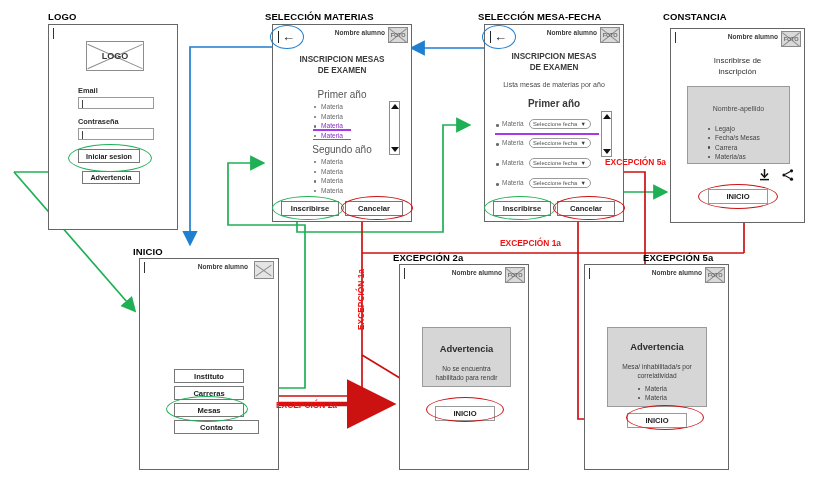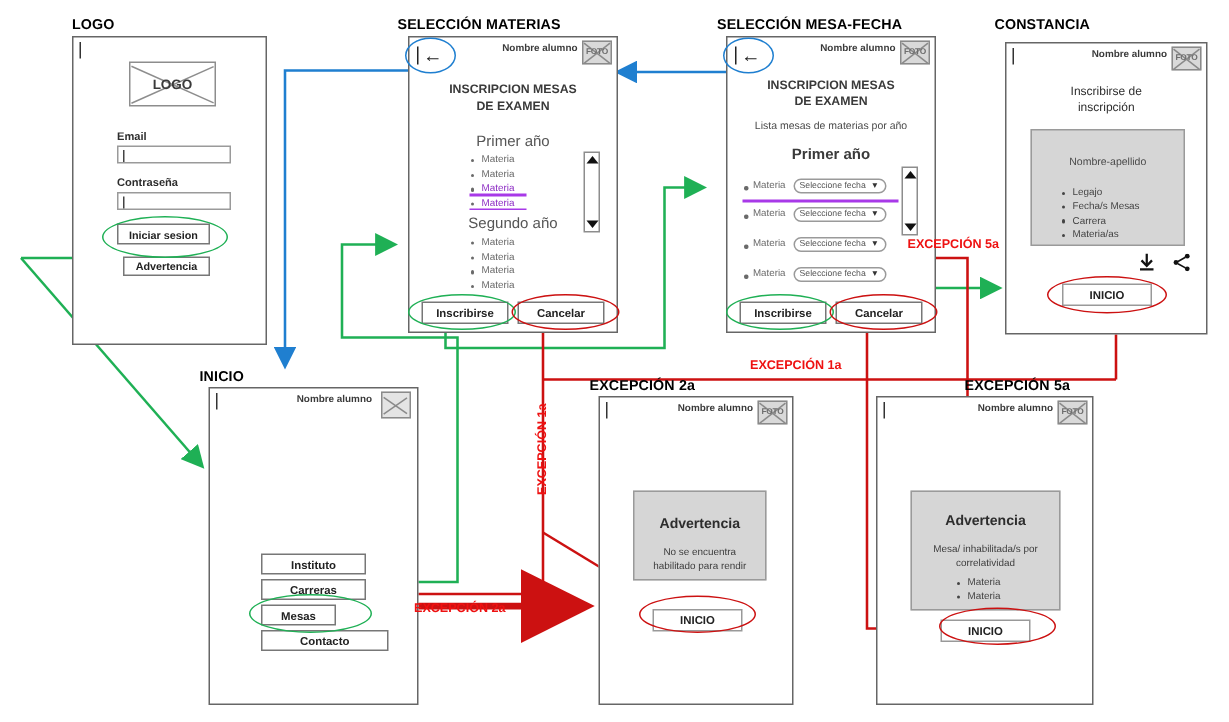--- a/index.html
+++ b/index.html
@@ -342,21 +342,21 @@
     <div class="hdr">
       <div class="caret"></div>
       <div class="uname" style="right:30px;">Nombre alumno</div>
       <div class="avatar" style="right:4px;top:2px;width:20px;height:18px;">
         <div class="x1"></div>
           <div class="x2"></div>
       </div>
     </div>
     <div class="btn" style="left:34px;top:110px;width:70px;height:14px;">Instituto</div>
     <div class="btn" style="left:34px;top:127px;width:70px;height:14px;">Carreras</div>
-    <div class="btn" style="left:34px;top:144px;width:50px;height:14px;">Mesas</div>
+    <div class="btn" style="left:34px;top:144px;width:70px;height:14px;">Mesas</div>
     <div class="btn" style="left:34px;top:161px;width:85px;height:14px;">Contacto</div>
   </div>
   <div class="ell g" style="left:166px;top:396px;width:82px;height:26px;"></div>
 
   <div class="screen-title" style="left:393px;top:252px;">EXCEPCIÓN 2a</div>
   <div class="screen" style="left:399px;top:264px;width:130px;height:206px;">
     <div class="hdr">
       <div class="caret"></div>
       <div class="uname">Nombre alumno</div>
       <div class="photo">

